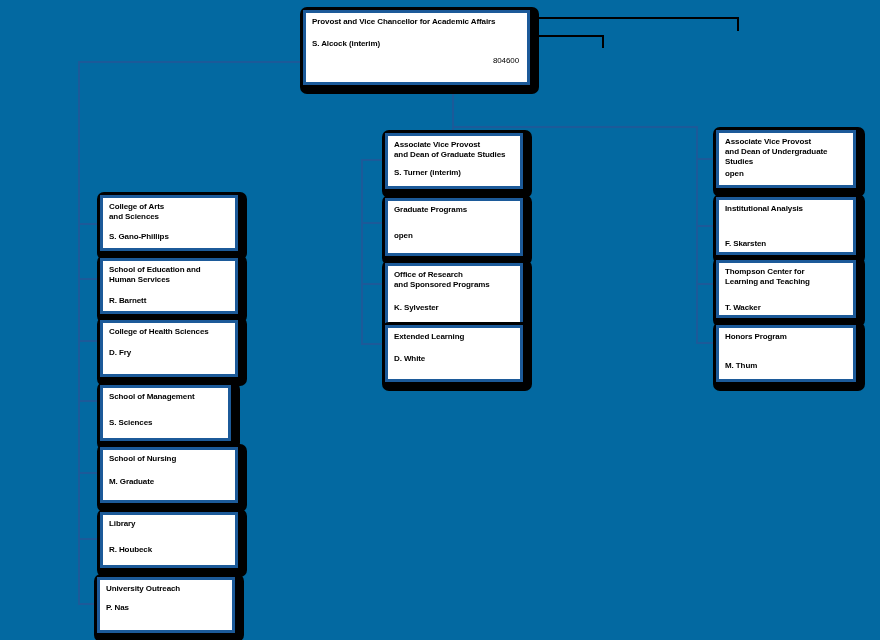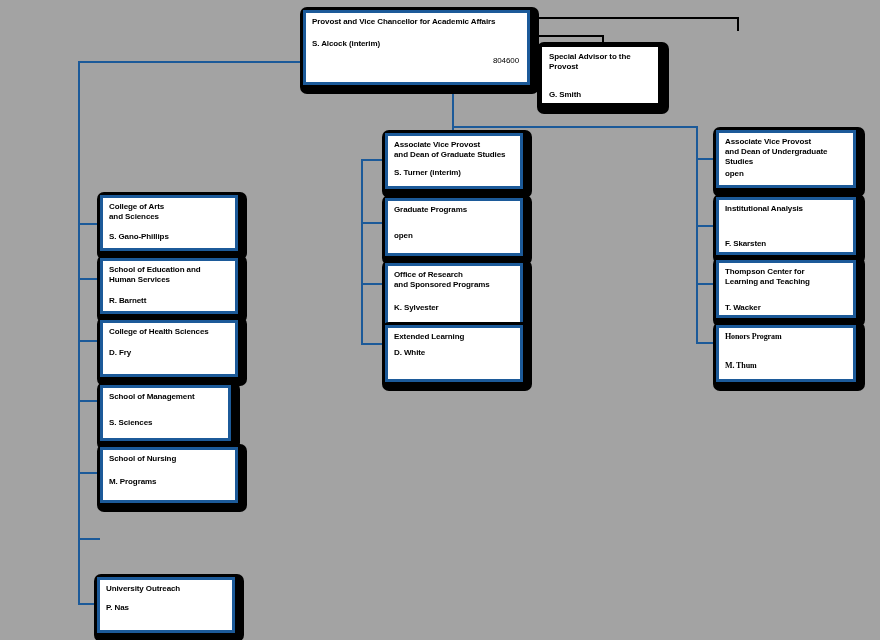--- a/index.html
+++ b/index.html
@@ -1,20 +1,20 @@
 <!DOCTYPE html>
 <html style="--accent-blue: #1c5a99; --line-black: #000000;"><head>
 <meta charset="utf-8">
 <style>
   html, body { margin: 0; padding: 0; background: #ffffff; }
   .canvas {
     position: relative;
     width: 880px;
     height: 640px;
-    background: #a3a3a3;
+    background: #0369a1;
     overflow: hidden;
     font-family: "Liberation Sans", sans-serif;
   }
   .line { position: absolute; }
   .line.blue { background: var(--accent-blue, #1c5a99); }
   .line.black { background: var(--line-black, #000000); }
 
   .shadow {
     position: absolute;
     background: var(--line-black, #000000);
@@ -77,27 +77,20 @@
   <div class="line black" style="left:602px; top:35px; width:2px; height:13px;"></div>
 
   <div class="shadow" style="left:300px; top:7px;">
     <div class="box" style="width:227px; height:75px;">
       <div class="title">Provost and Vice Chancellor for Academic Affairs</div>
       <div class="name" style="margin-top:12px;">S. Alcock (interim)</div>
       <div class="code" style="margin-top:7px;">804600</div>
     </div>
   </div>
 
-  <div class="shadow blackborder" style="left:537px; top:42px;">
-    <div class="box" style="width:120px; height:60px;">
-      <div class="title">Special Advisor to the
-Provost</div>
-      <div class="name" style="margin-top:18px;">G. Smith</div>
-    </div>
-  </div>
 
 
   <div class="shadow" style="left:382px; top:130px;">
     <div class="box" style="width:138px; height:56px;">
       <div class="title">Associate Vice Provost
 and Dean of Graduate Studies</div>
       <div class="name" style="margin-top:8px;">S. Turner (interim)</div>
     </div>
   </div>
 
@@ -112,21 +105,21 @@
     <div class="box" style="width:138px; height:74px;">
       <div class="title">Office of Research
 and Sponsored Programs</div>
       <div class="name" style="margin-top:13px;">K. Sylvester</div>
     </div>
   </div>
 
   <div class="shadow" style="left:382px; top:322px;">
     <div class="box" style="width:138px; height:57px;">
       <div class="title">Extended Learning</div>
-      <div class="name" style="margin-top:6px;">D. White</div>
+      <div class="name" style="margin-top:12px;">D. White</div>
     </div>
   </div>
 
   <div class="shadow" style="left:713px; top:127px;">
     <div class="box" style="width:140px; height:58px;">
       <div class="title">Associate Vice Provost
 and Dean of Undergraduate
 Studies</div>
       <div class="name" style="margin-top:2px;">open</div>
     </div>
@@ -141,21 +134,21 @@
 
   <div class="shadow" style="left:713px; top:257px;">
     <div class="box" style="width:140px; height:58px;">
       <div class="title">Thompson Center for
 Learning and Teaching</div>
       <div class="name" style="margin-top:16px;">T. Wacker</div>
     </div>
   </div>
 
   <div class="shadow" style="left:713px; top:322px;">
-    <div class="box" style="width:140px; height:57px;font-family:Liberation Serif, serif;">
+    <div class="box" style="width:140px; height:57px;">
       <div class="title">Honors Program</div>
       <div class="name" style="margin-top:19px;">M. Thum</div>
     </div>
   </div>
 
   <div class="shadow" style="left:97px; top:192px;">
     <div class="box" style="width:138px; height:56px;">
       <div class="title">College of Arts
 and Sciences</div>
       <div class="name" style="margin-top:10px;">S. Gano-Phillips</div>
@@ -180,24 +173,30 @@
   <div class="shadow" style="left:97px; top:382px;">
     <div class="box" style="width:131px; height:56px;">
       <div class="title">School of Management</div>
       <div class="name" style="margin-top:16px;">S. Sciences</div>
     </div>
   </div>
 
   <div class="shadow" style="left:97px; top:444px;">
     <div class="box" style="width:138px; height:56px;">
       <div class="title">School of Nursing</div>
-      <div class="name" style="margin-top:13px;">M. Programs</div>
-    </div>
-  </div>
-
+      <div class="name" style="margin-top:13px;">M. Graduate</div>
+    </div>
+  </div>
+
+  <div class="shadow" style="left:97px; top:509px;">
+    <div class="box" style="width:138px; height:56px;">
+      <div class="title">Library</div>
+      <div class="name" style="margin-top:16px;">R. Houbeck</div>
+    </div>
+  </div>
 
   <div class="shadow" style="left:94px; top:574px;">
     <div class="box" style="width:138px; height:56px;">
       <div class="title">University Outreach</div>
       <div class="name" style="margin-top:9px;">P. Nas</div>
     </div>
   </div>
 
 </div>
 

